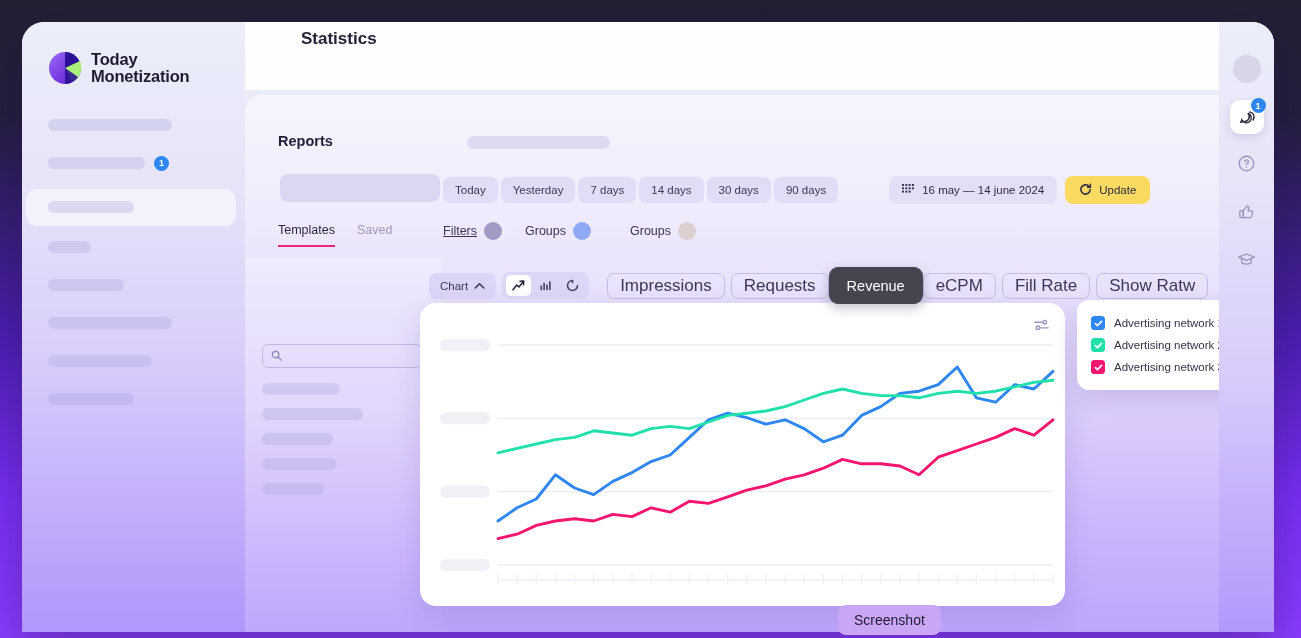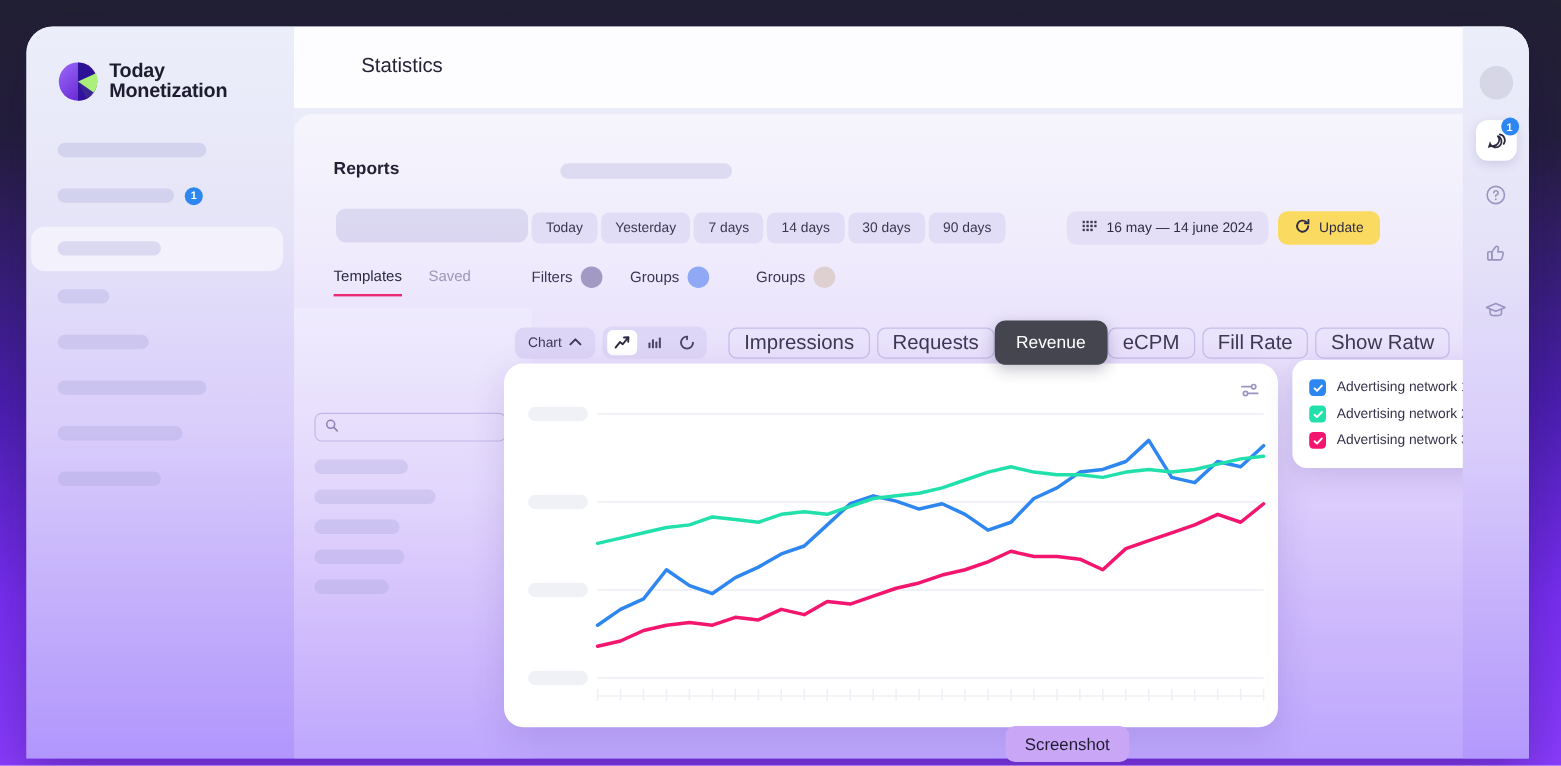--- a/index.html
+++ b/index.html
@@ -41,21 +41,21 @@
     margin-left: 9px; width: 15px; height: 15px; border-radius: 50%;
     background: #2e86f0; color: #fff; font-size: 9px; font-weight: 700;
     display: flex; align-items: center; justify-content: center;
   }
 
   
   .header-card {
     position: absolute; left: 223px; top: 0; right: 0; height: 68px;
     background: #fdfdff; border-radius: 0 18px 0 0;
   }
-  .page-title { position: absolute; left: 56px; top: 23px; font-size: 17px; font-weight: 400; color: #242236; }
+  .page-title { position: absolute; left: 56px; top: 7px; font-size: 17px; font-weight: 700; color: #242236; }
 
   
   .main {
     position: absolute; left: 223px; top: 73px; right: 0; bottom: 0;
     background: linear-gradient(180deg,#f6f5fd 0%,#f0ecfc 20%,#e4dafc 48%,#cfbbfc 76%,#bda6fd 100%);
     border-radius: 16px 16px 0 0;
   }
   .reports-title { position: absolute; left: 33px; top: 38px; font-size: 14.5px; font-weight: 700; color: #232135; }
   .sk-pill-top { position: absolute; left: 222px; top: 41px; width: 143px; height: 13px; background: rgba(176,172,219,.34); border-radius: 7px; }
   .sk-box-left { position: absolute; left: 35px; top: 79px; width: 160px; height: 28px; background: rgba(176,172,219,.34); border-radius: 8px; }
@@ -244,21 +244,21 @@
         <span>Update</span>
       </div>
     </div>
 
     <div class="tabs" id="tabs-holder">
         <div class="tab active">Templates</div>
         <div class="tab">Saved</div>
       </div>
 
     <div class="filters-row" id="filters-holder">
-        <div style="display: flex; align-items: center; gap: 7px; margin-right: 16px;">
+        <div style="display: flex; align-items: center; gap: 7px; margin-right: 16px; text-decoration: underline;">
           <span>Filters</span>
           <span class="dot" style="background: rgb(162, 153, 196);"></span>
         </div>
         <div style="display: flex; align-items: center; gap: 7px; margin-right: 32px;">
           <span>Groups</span>
           <span class="dot" style="background: rgb(143, 169, 245);"></span>
         </div>
         <div style="display: flex; align-items: center; gap: 7px; margin-right: 16px;">
           <span>Groups</span>
           <span class="dot" style="background: rgb(222, 208, 208);"></span>

